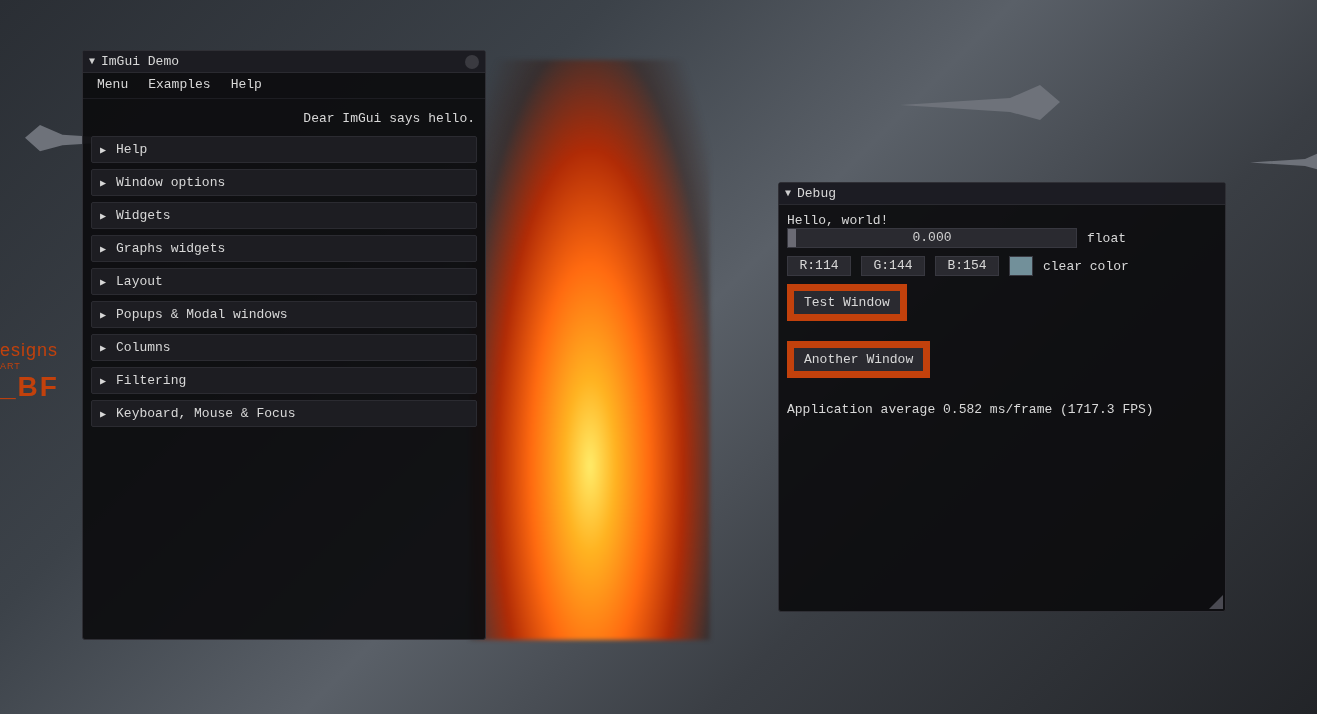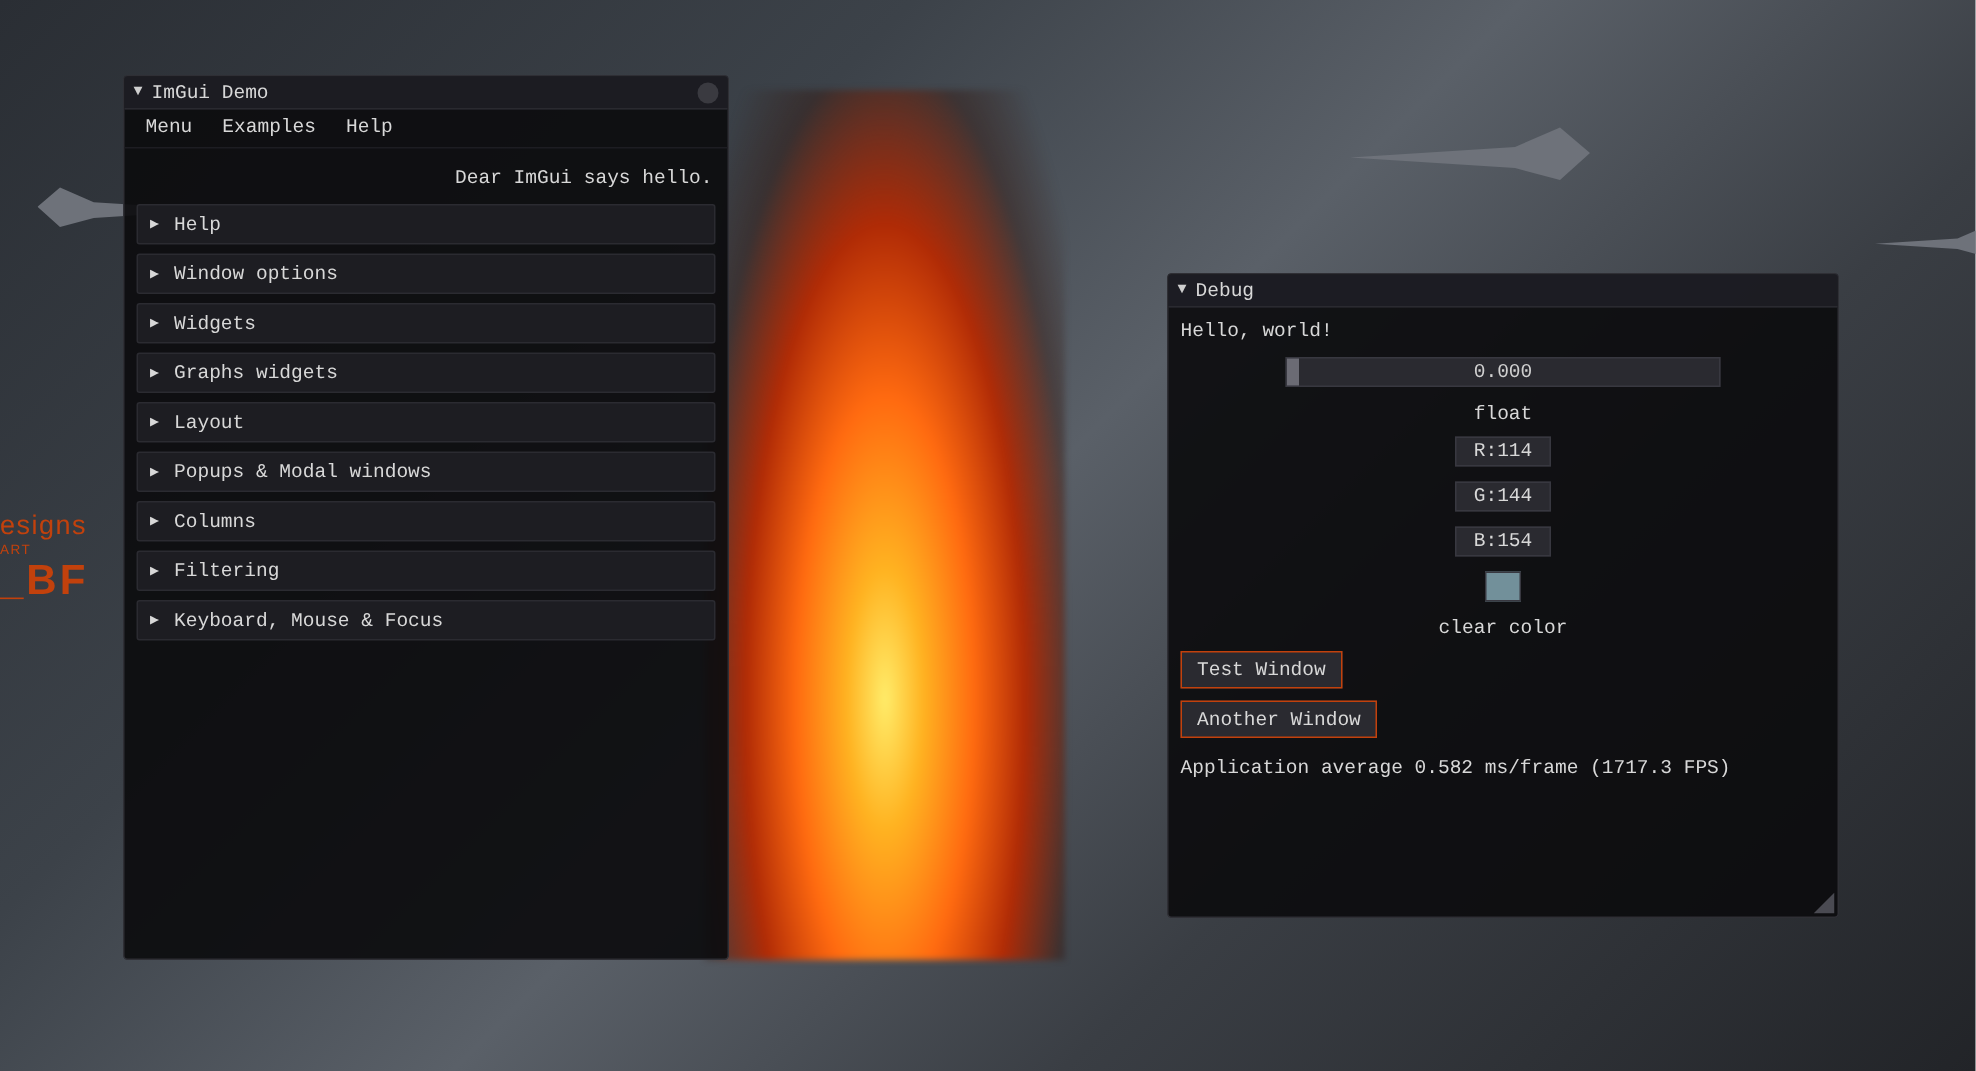--- a/index.html
+++ b/index.html
@@ -60,41 +60,41 @@
     display:flex; align-items:center;
     background:#1d1d22;
     border:1px solid #2b2b31;
     border-radius:2px;
     padding:5px 8px;
     margin-bottom:6px;
   }
   .tree-item .tri { margin-right:10px; font-size:10px; }
 
   
-  .row { display:flex; align-items:center; gap:10px; margin-bottom:8px;flex-direction:column; }
+  .row { display:flex; align-items:center; gap:10px; margin-bottom:8px; }
   .slider {
     position:relative; width:290px; height:20px;
     background:#2a2a30; border:1px solid #383840;
     text-align:center; line-height:18px; color:#d0d0d0;
   }
   .slider .grab {
     position:absolute; left:0; top:0; width:8px; height:100%;
     background:#6b6b74;
   }
   .drag {
     width:64px; height:20px; background:#2a2a30; border:1px solid #383840;
     text-align:center; line-height:18px;
   }
   .swatch {
     width:24px; height:20px; border:1px solid #383840;
   }
   .btn {
     display:inline-block; padding:4px 10px;
-    background:#2a2a30; border:1px solid #c2410c;
-    margin-bottom:8px;
+    background:#2a2a30; border:7px solid #c2410c;
+    margin-bottom:20px;
   }
   .label { white-space:nowrap; }
 
   .resize-grip {
     position:absolute; right:2px; bottom:2px; width:14px; height:14px;
   }
   .resize-grip svg polygon { fill:#4a4a52; }
 </style>
 </head>
 <body>
@@ -167,21 +167,21 @@
       </div>
   </div>
 </div>
 
 <div class="window" style="left:778px; top:182px; width:448px; height:430px;">
   <div class="titlebar">
     <span class="tri">▼</span>
     <span class="title">Debug</span>
   </div>
   <div class="content">
-    <div style="margin-bottom:10px;">Hello, world!</div>
+    <div style="">Hello, world!</div>
 
     <div class="row">
       <div class="slider">
         <div class="grab"></div>
         <span>0.000</span>
       </div>
       <span class="label">float</span>
     </div>
 
     <div class="row">

